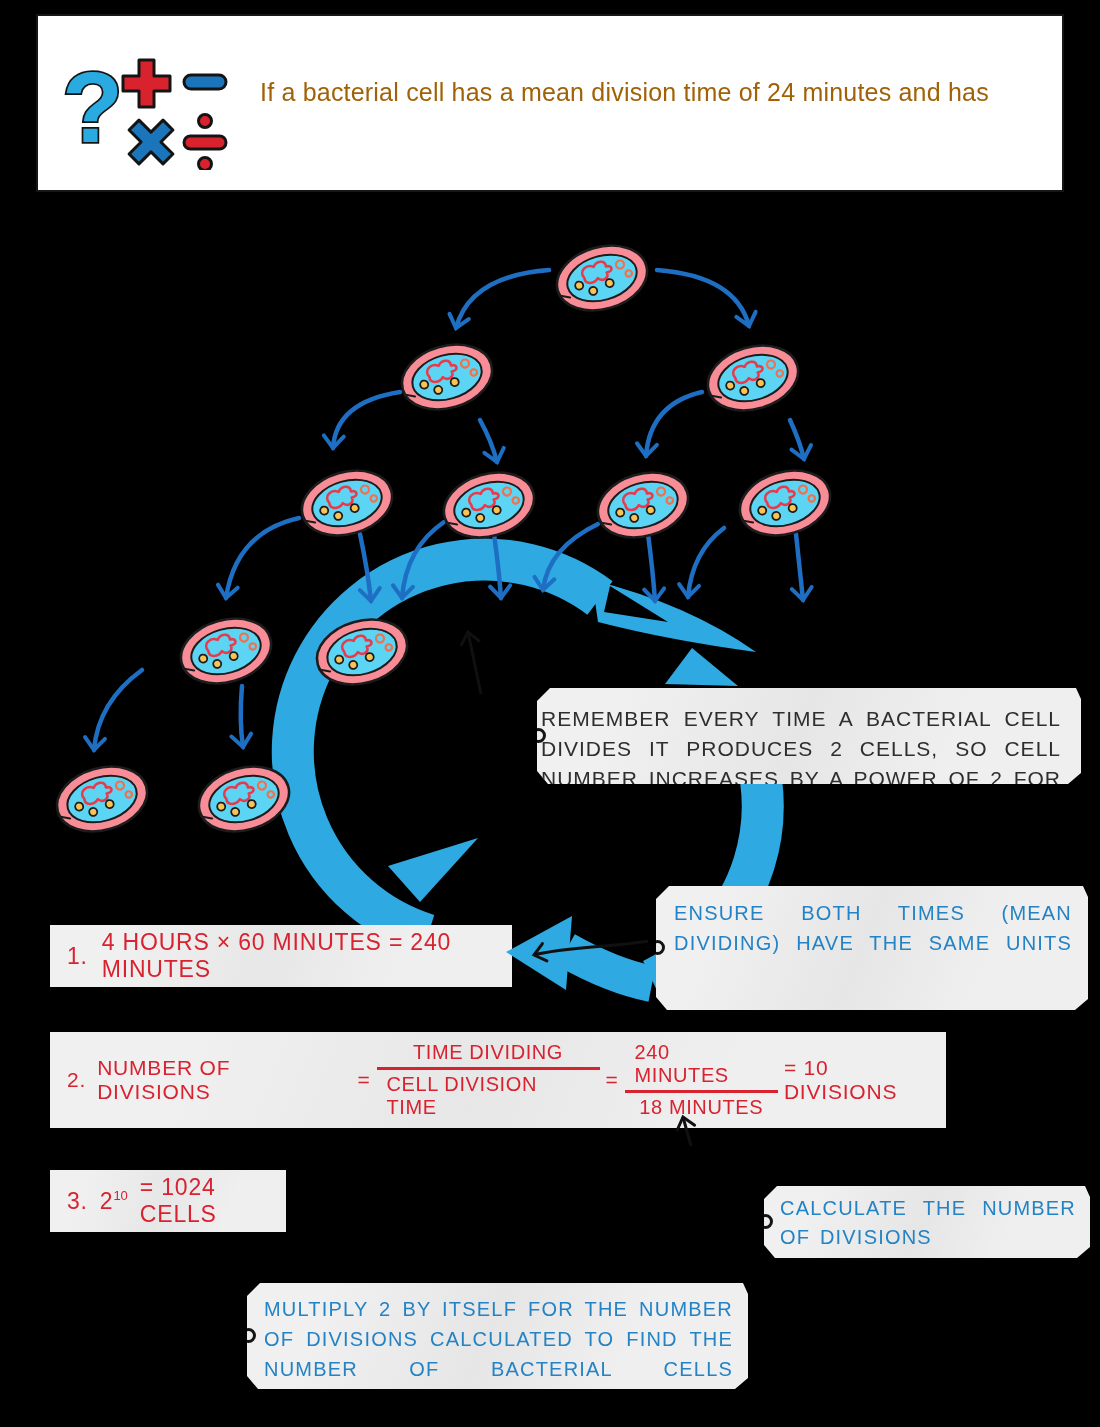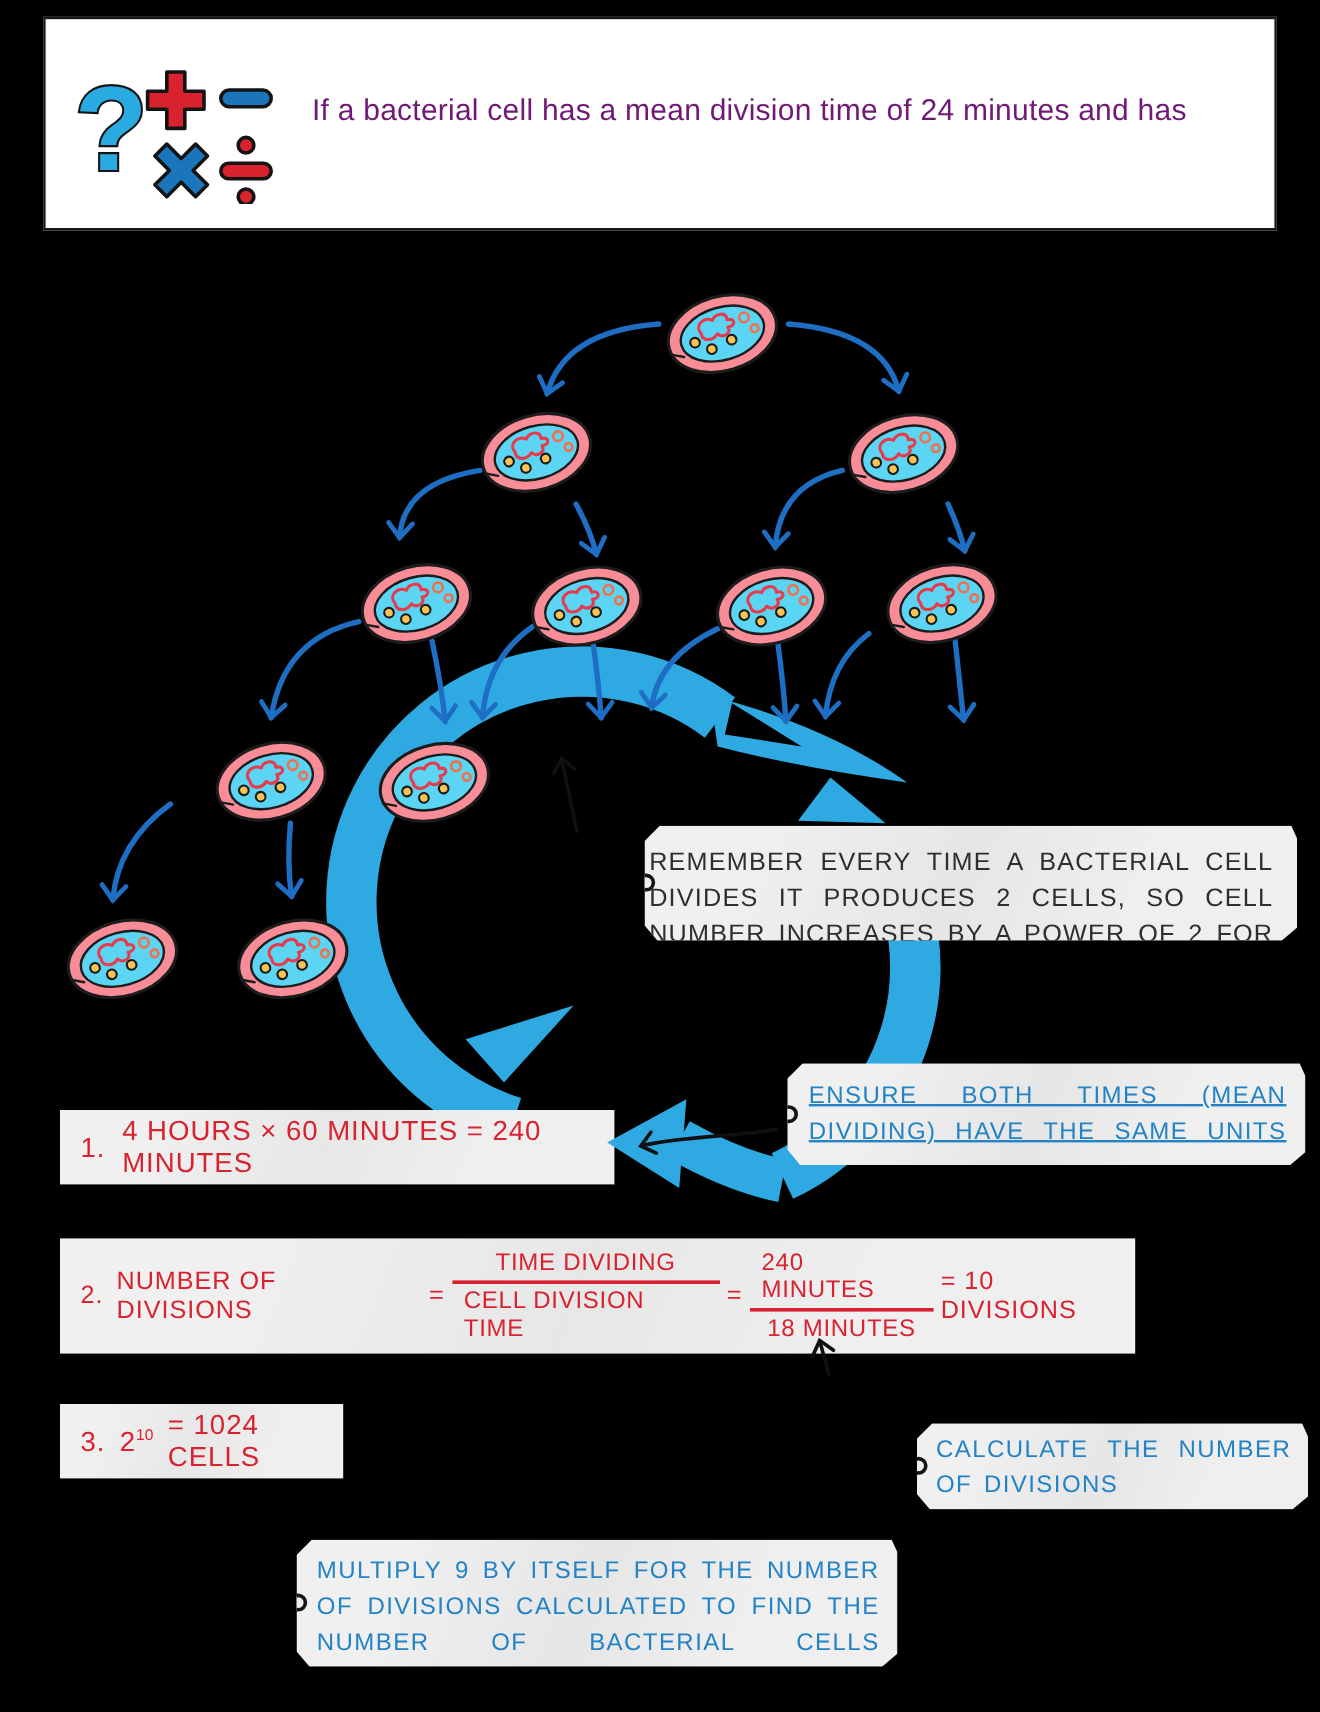--- a/index.html
+++ b/index.html
@@ -9,43 +9,43 @@
   }
   .layer{position:absolute;left:0;top:0;}
   
   .qbox{
     position:absolute;left:36px;top:14px;width:1028px;height:178px;
     background:#ffffff;border:2px solid #161616;box-sizing:border-box;z-index:2;
   }
   .qicons{position:absolute;left:22px;top:38px;}
   .qtext{
     position:absolute;left:222px;top:58px;width:790px;
-    color:#701a75;font-size:25px;line-height:37px;letter-spacing:.2px;
+    color:#a16207;font-size:25px;line-height:37px;letter-spacing:.2px;
   }
   
   .gbox{
     position:absolute;box-sizing:border-box;z-index:2;
     background:linear-gradient(112deg,#f0f0f0 15%,#e6e6e6 48%,#efefef 75%);
   }
   .callout{
     clip-path:polygon(13px 0,calc(100% - 5px) 0,100% 11px,100% calc(100% - 11px),
       calc(100% - 13px) 100%,11px 100%,0 calc(100% - 13px),0 13px);
     color:#2383c5;letter-spacing:1.2px;word-spacing:3px;
   }
   .callout .jl{text-align:justify;text-align-last:justify;}
   .callout .ll{text-align:left;}
   .pin{
     position:absolute;left:-6px;top:50%;margin-top:-8px;width:9px;height:9px;
     border:3px solid #141414;border-radius:50%;background:#ededed;
   }
   .pin::before{content:"";position:absolute;left:-15px;top:1px;width:13px;height:3px;background:#141414;}
   .remember{left:537px;top:688px;width:544px;height:96px;padding:16px 20px 0 4px;
     font-size:21px;line-height:30px;color:#2e2e2e;letter-spacing:1px;}
-  .ensure{left:656px;top:886px;width:432px;height:85px;padding:12px 16px 0 18px;
-    font-size:20px;line-height:30px;text-decoration:underline;}
+  .ensure{left:656px;top:886px;width:432px;height:124px;padding:12px 16px 0 18px;
+    font-size:20px;line-height:30px;}
   .calculate{left:764px;top:1186px;width:326px;height:72px;padding:8px 14px 16px 16px;
     font-size:20px;line-height:29px;}
   .multiply{left:247px;top:1283px;width:501px;height:106px;padding:11px 15px 0 17px;
     font-size:20px;line-height:30px;}
   
   .step{
     position:absolute;box-sizing:border-box;z-index:2;color:#d92230;
     background:linear-gradient(112deg,#f0f0f0 15%,#e7e7e7 48%,#efefef 75%);
     display:flex;align-items:center;letter-spacing:.8px;
   }
@@ -162,21 +162,21 @@
 </div>
 
 <div class="gbox callout calculate">
   <span class="pin"></span>
   <div class="jl">CALCULATE THE NUMBER</div>
   <div class="ll">OF DIVISIONS</div>
 </div>
 
 <div class="gbox callout multiply">
   <span class="pin"></span>
-  <div class="jl">MULTIPLY 9 BY ITSELF FOR THE NUMBER</div>
+  <div class="jl">MULTIPLY 2 BY ITSELF FOR THE NUMBER</div>
   <div class="jl">OF DIVISIONS CALCULATED TO FIND THE</div>
   <div class="jl">NUMBER OF BACTERIAL CELLS PRODUCED</div>
 </div>
 
 <div class="step step1">
   <span>1.</span>
   <span>4 HOURS × 60 MINUTES = 240 MINUTES</span>
 </div>
 
 <div class="step step2">

